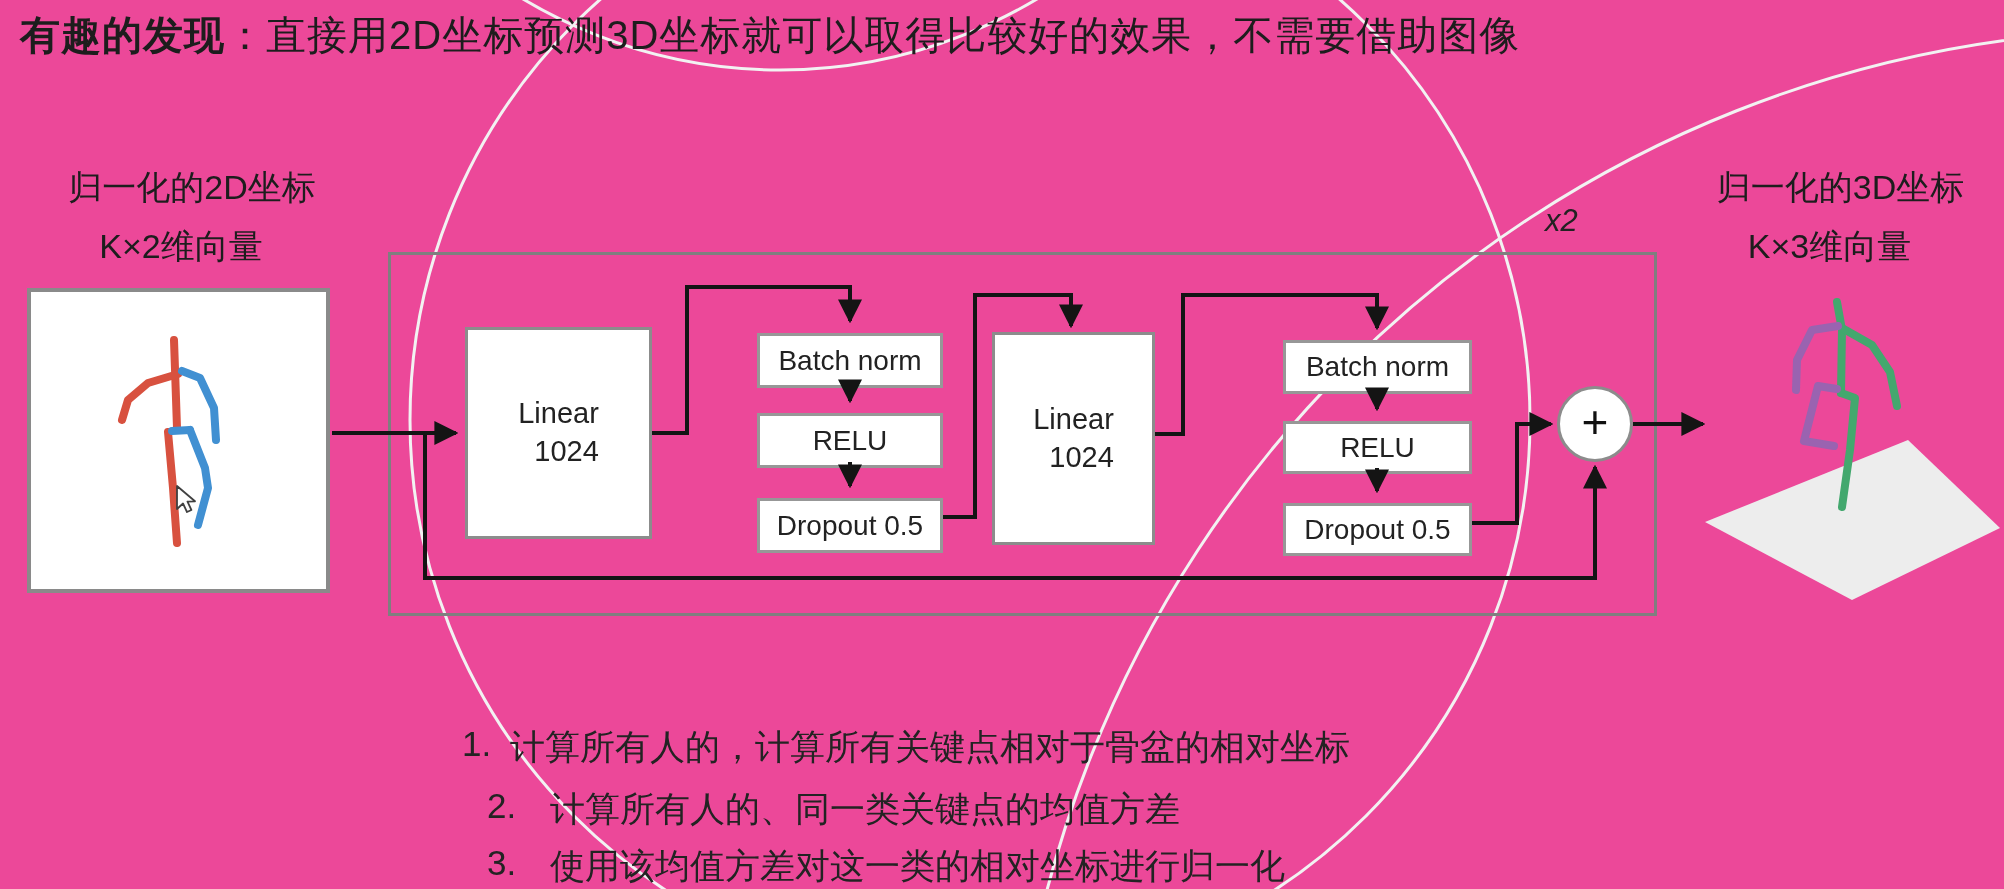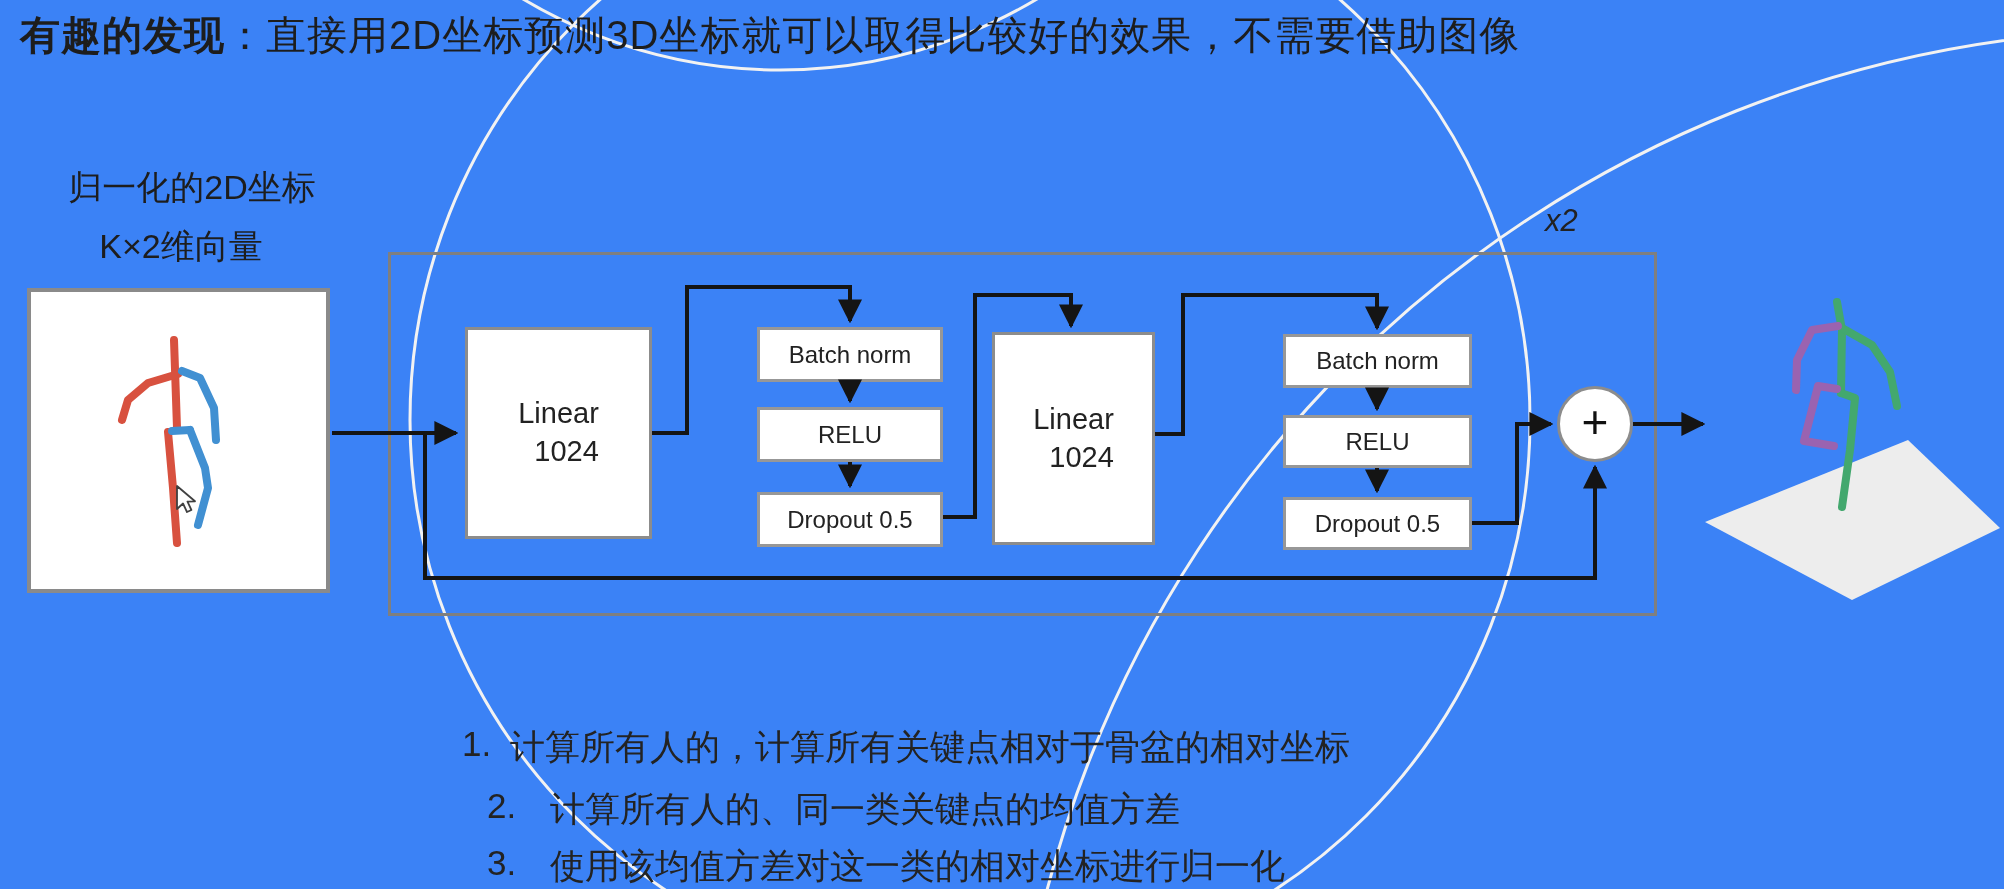--- a/index.html
+++ b/index.html
@@ -1,18 +1,18 @@
 <!DOCTYPE html>
 <html style="--c-skeleton2d_left: #d8513f; --c-skeleton2d_right: #4190d2; --c-skeleton3d_left: #9a63b0; --c-skeleton3d_right: #43a86e; --c-floor: #ededed; --c-line_black: #141414; --c-border_gray: #8c8c8c;"><head>
 <meta charset="utf-8">
 <style>
   html,body{margin:0;padding:0;background:#fcfcfc;}
   #page{
     position:relative; width:2004px; height:889px; overflow:hidden;
-    background:#3b82f6; font-family:"Liberation Sans", sans-serif; color:#1d1d1d;
+    background:#ec4899; font-family:"Liberation Sans", sans-serif; color:#1d1d1d;
   }
   .abs{position:absolute;}
   svg{display:block;}
   
   #title{left:20px; top:8px; font-size:40px; letter-spacing:1px; white-space:nowrap;}
   #title .hl{font-weight:bold;}
   
   .side-label{font-size:34px; text-align:center; white-space:nowrap;}
   #in-labels{left:0; width:362px;}
   #out-labels{left:1655px; width:349px;}
@@ -23,21 +23,21 @@
     position:absolute; background:#fff; box-sizing:border-box;
     border:3px solid var(--c-border_gray,#8c8c8c);
     display:flex; align-items:center; justify-content:center;
     text-align:center; color:#222;
   }
   #box2d{left:27px; top:288px; width:303px; height:305px; border-width:4px; border-color:#8a8a8a;}
   #net-outer{left:388px; top:252px; width:1269px; height:364px; border-color:#7f7f7f; background:transparent;}
   .linear{font-size:29px; line-height:1.3;text-align:right;}
   #linear1{left:465px; top:327px; width:187px; height:212px;}
   #linear2{left:992px; top:332px; width:163px; height:213px;}
-  .small-box{font-size:24px; border-color:#979797;}
+  .small-box{font-size:28px; border-color:#979797;margin-top:6px;}
   #bn1{left:757px; top:327px; width:186px; height:55px;}
   #relu1{left:757px; top:407px; width:186px; height:55px;}
   #do1{left:757px; top:492px; width:186px; height:55px;}
   #bn2{left:1283px; top:334px; width:189px; height:54px;}
   #relu2{left:1283px; top:415px; width:189px; height:53px;}
   #do2{left:1283px; top:497px; width:189px; height:53px;}
   #sum{left:1557px; top:386px; width:76px; height:76px; border-radius:50%; font-size:46px; font-weight:400; color:#111; padding-bottom:4px;}
   #x2{left:1545px; top:203px; width:80px; font-size:31px; text-align:left; color:#222;font-style:italic;}
   
   .note{font-size:35px; white-space:nowrap; color:#232323;}
@@ -63,20 +63,24 @@
 
   <div id="title" class="abs" style="z-index:2">
     <span class="hl">有趣的发现</span><span>：直接用2D坐标预测3D坐标就可以取得比较好的效果，不需要借助图像</span>
   </div>
 
   <div id="in-labels" class="abs" style="top:0;height:280px;z-index:2">
     <div class="side-label lbl1">归一化的2D坐标</div>
     <div class="side-label lbl2">K×2维向量</div>
   </div>
 
+  <div id="out-labels" class="abs" style="top:0;height:280px;z-index:2">
+    <div class="side-label lbl1">归一化的3D坐标</div>
+    <div class="side-label lbl2">K×3维向量</div>
+  </div>
 
   <div id="box2d" class="box" style="z-index:2"></div>
   <svg class="abs" style="left:27px;top:288px;z-index:4" width="303" height="305" viewBox="0 0 303 305">
     <polyline class="skel st-red" stroke-width="8" points="147,52 150,140"></polyline>
     <polyline class="skel st-red" stroke-width="8" points="151,86 121,95 101,112 95,132"></polyline>
     <polyline class="skel st-red" stroke-width="8" points="141,144 146,200 150,255"></polyline>
     <polyline class="skel st-blue" stroke-width="8" points="145,143 163,142"></polyline>
     <polyline class="skel st-blue" stroke-width="8" points="155,83 173,90 187,120 189,152"></polyline>
     <polyline class="skel st-blue" stroke-width="8" points="163,142 178,180 181,200 171,237"></polyline>
   </svg>

